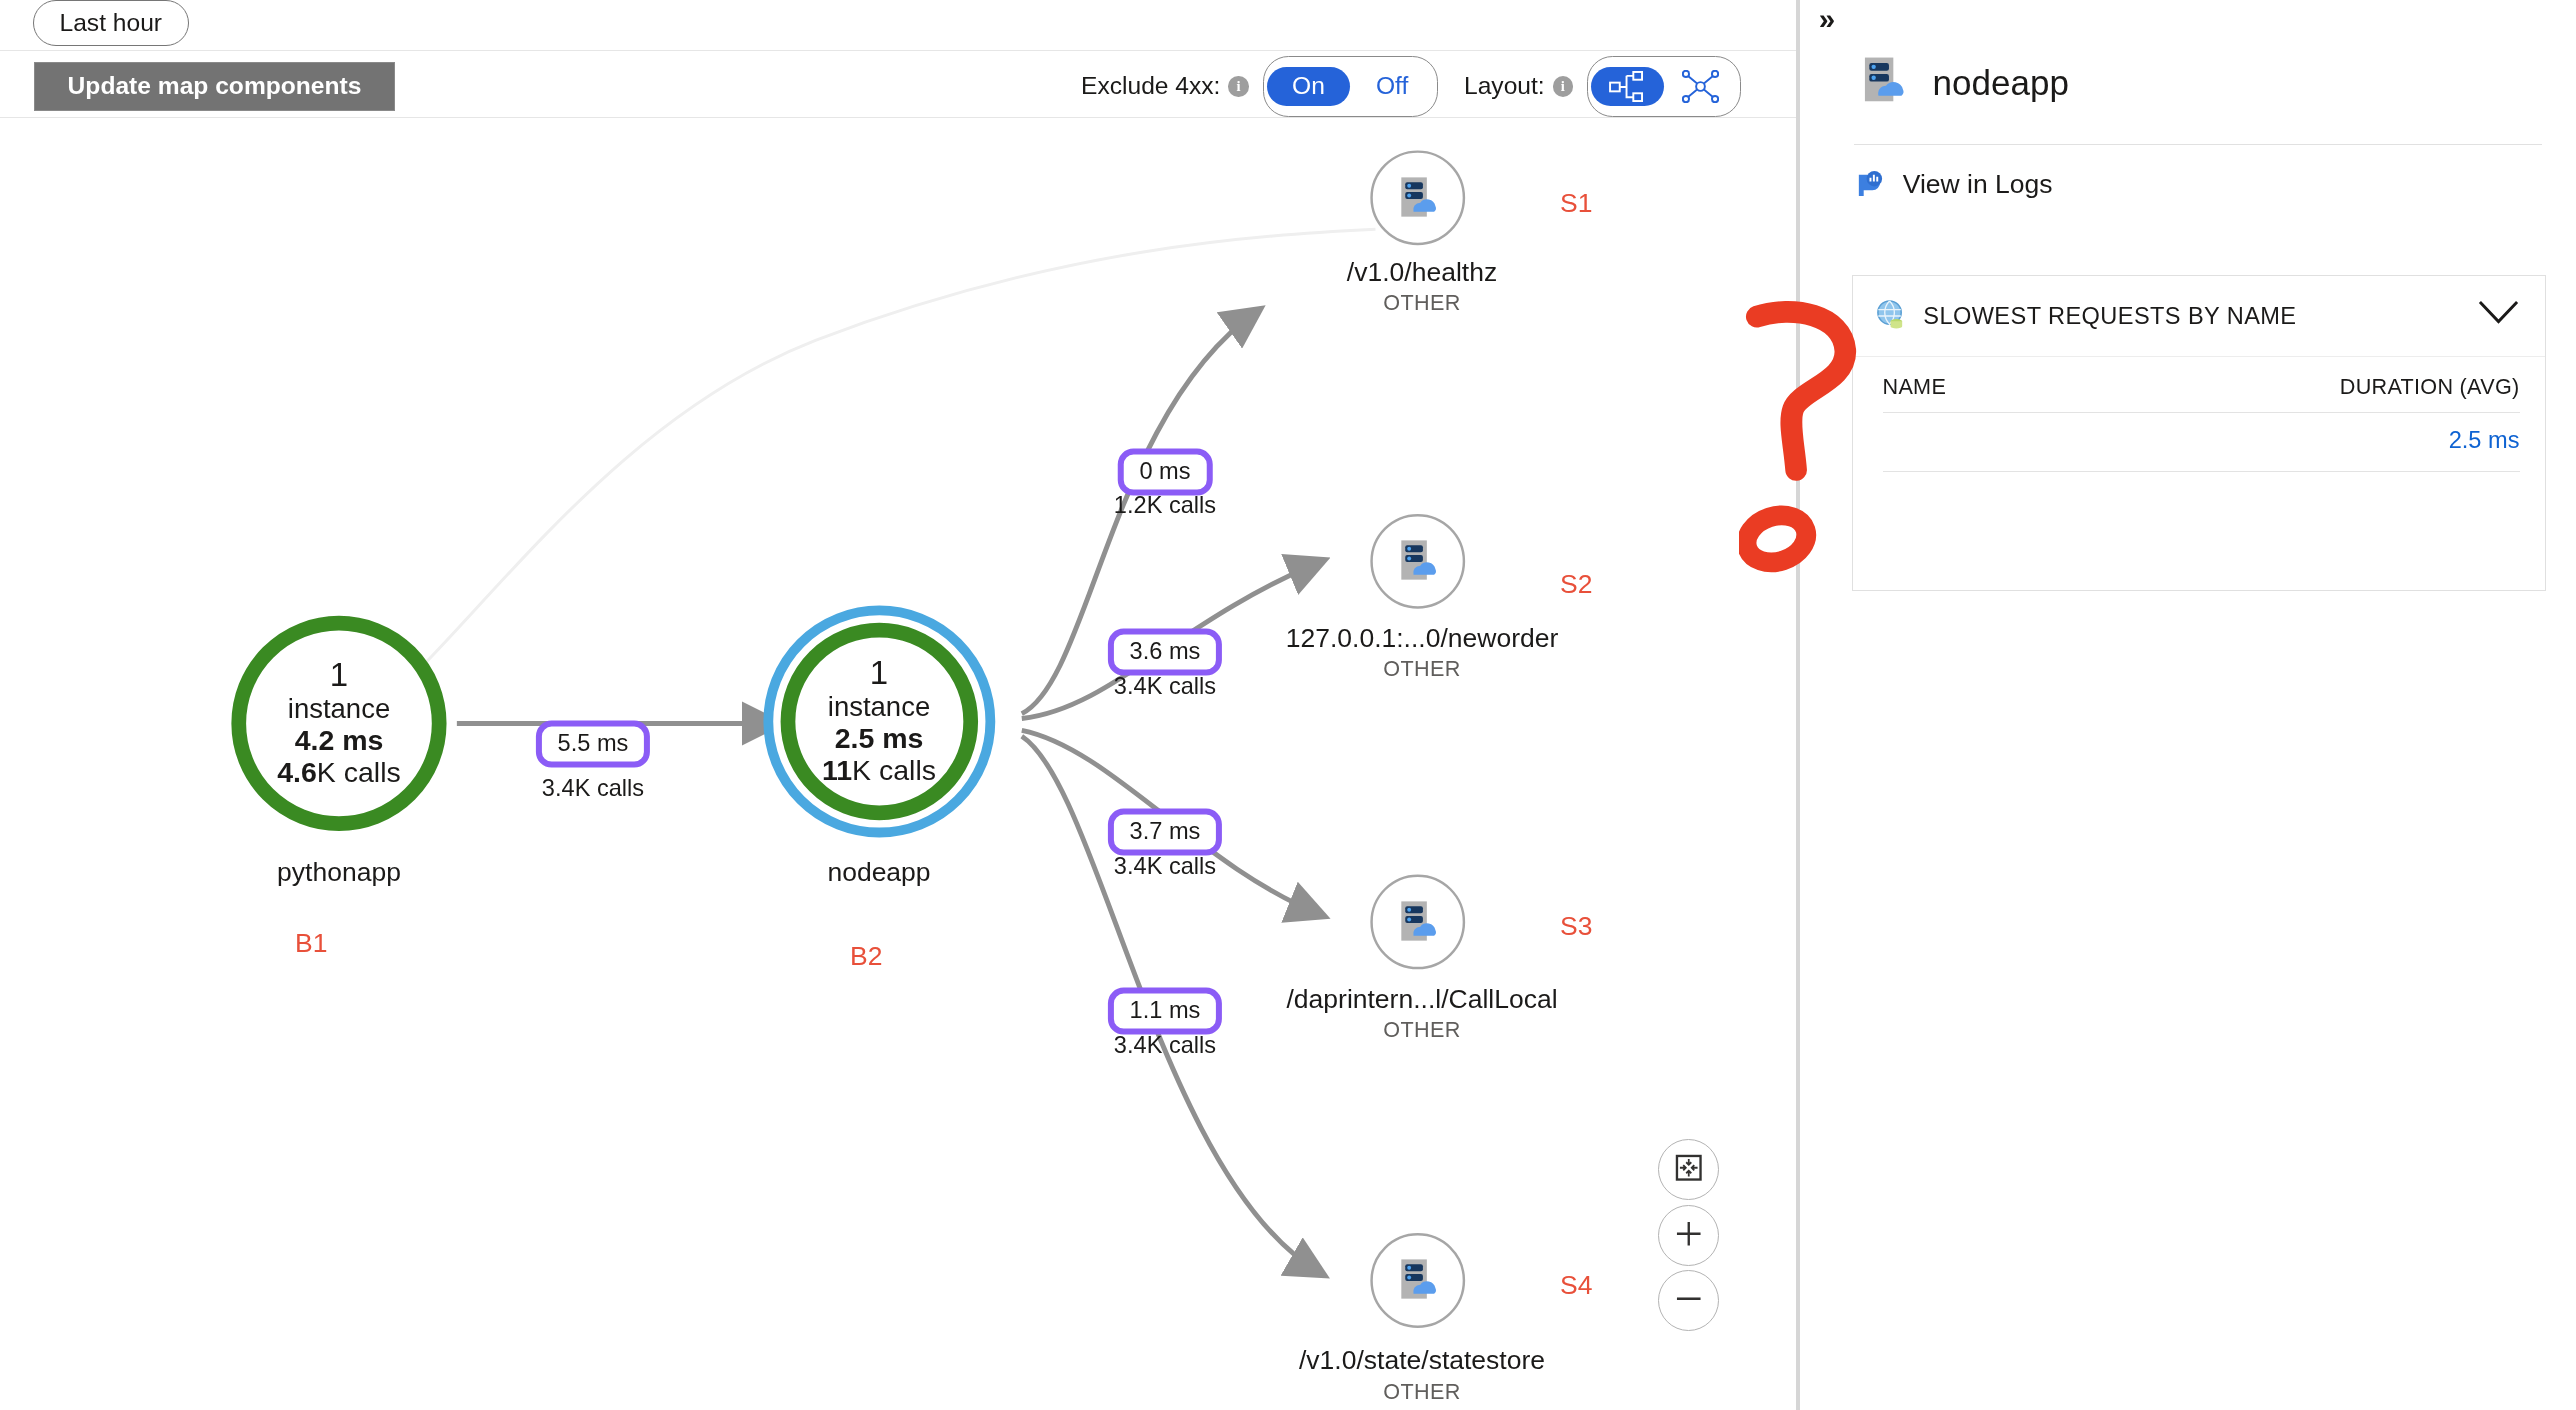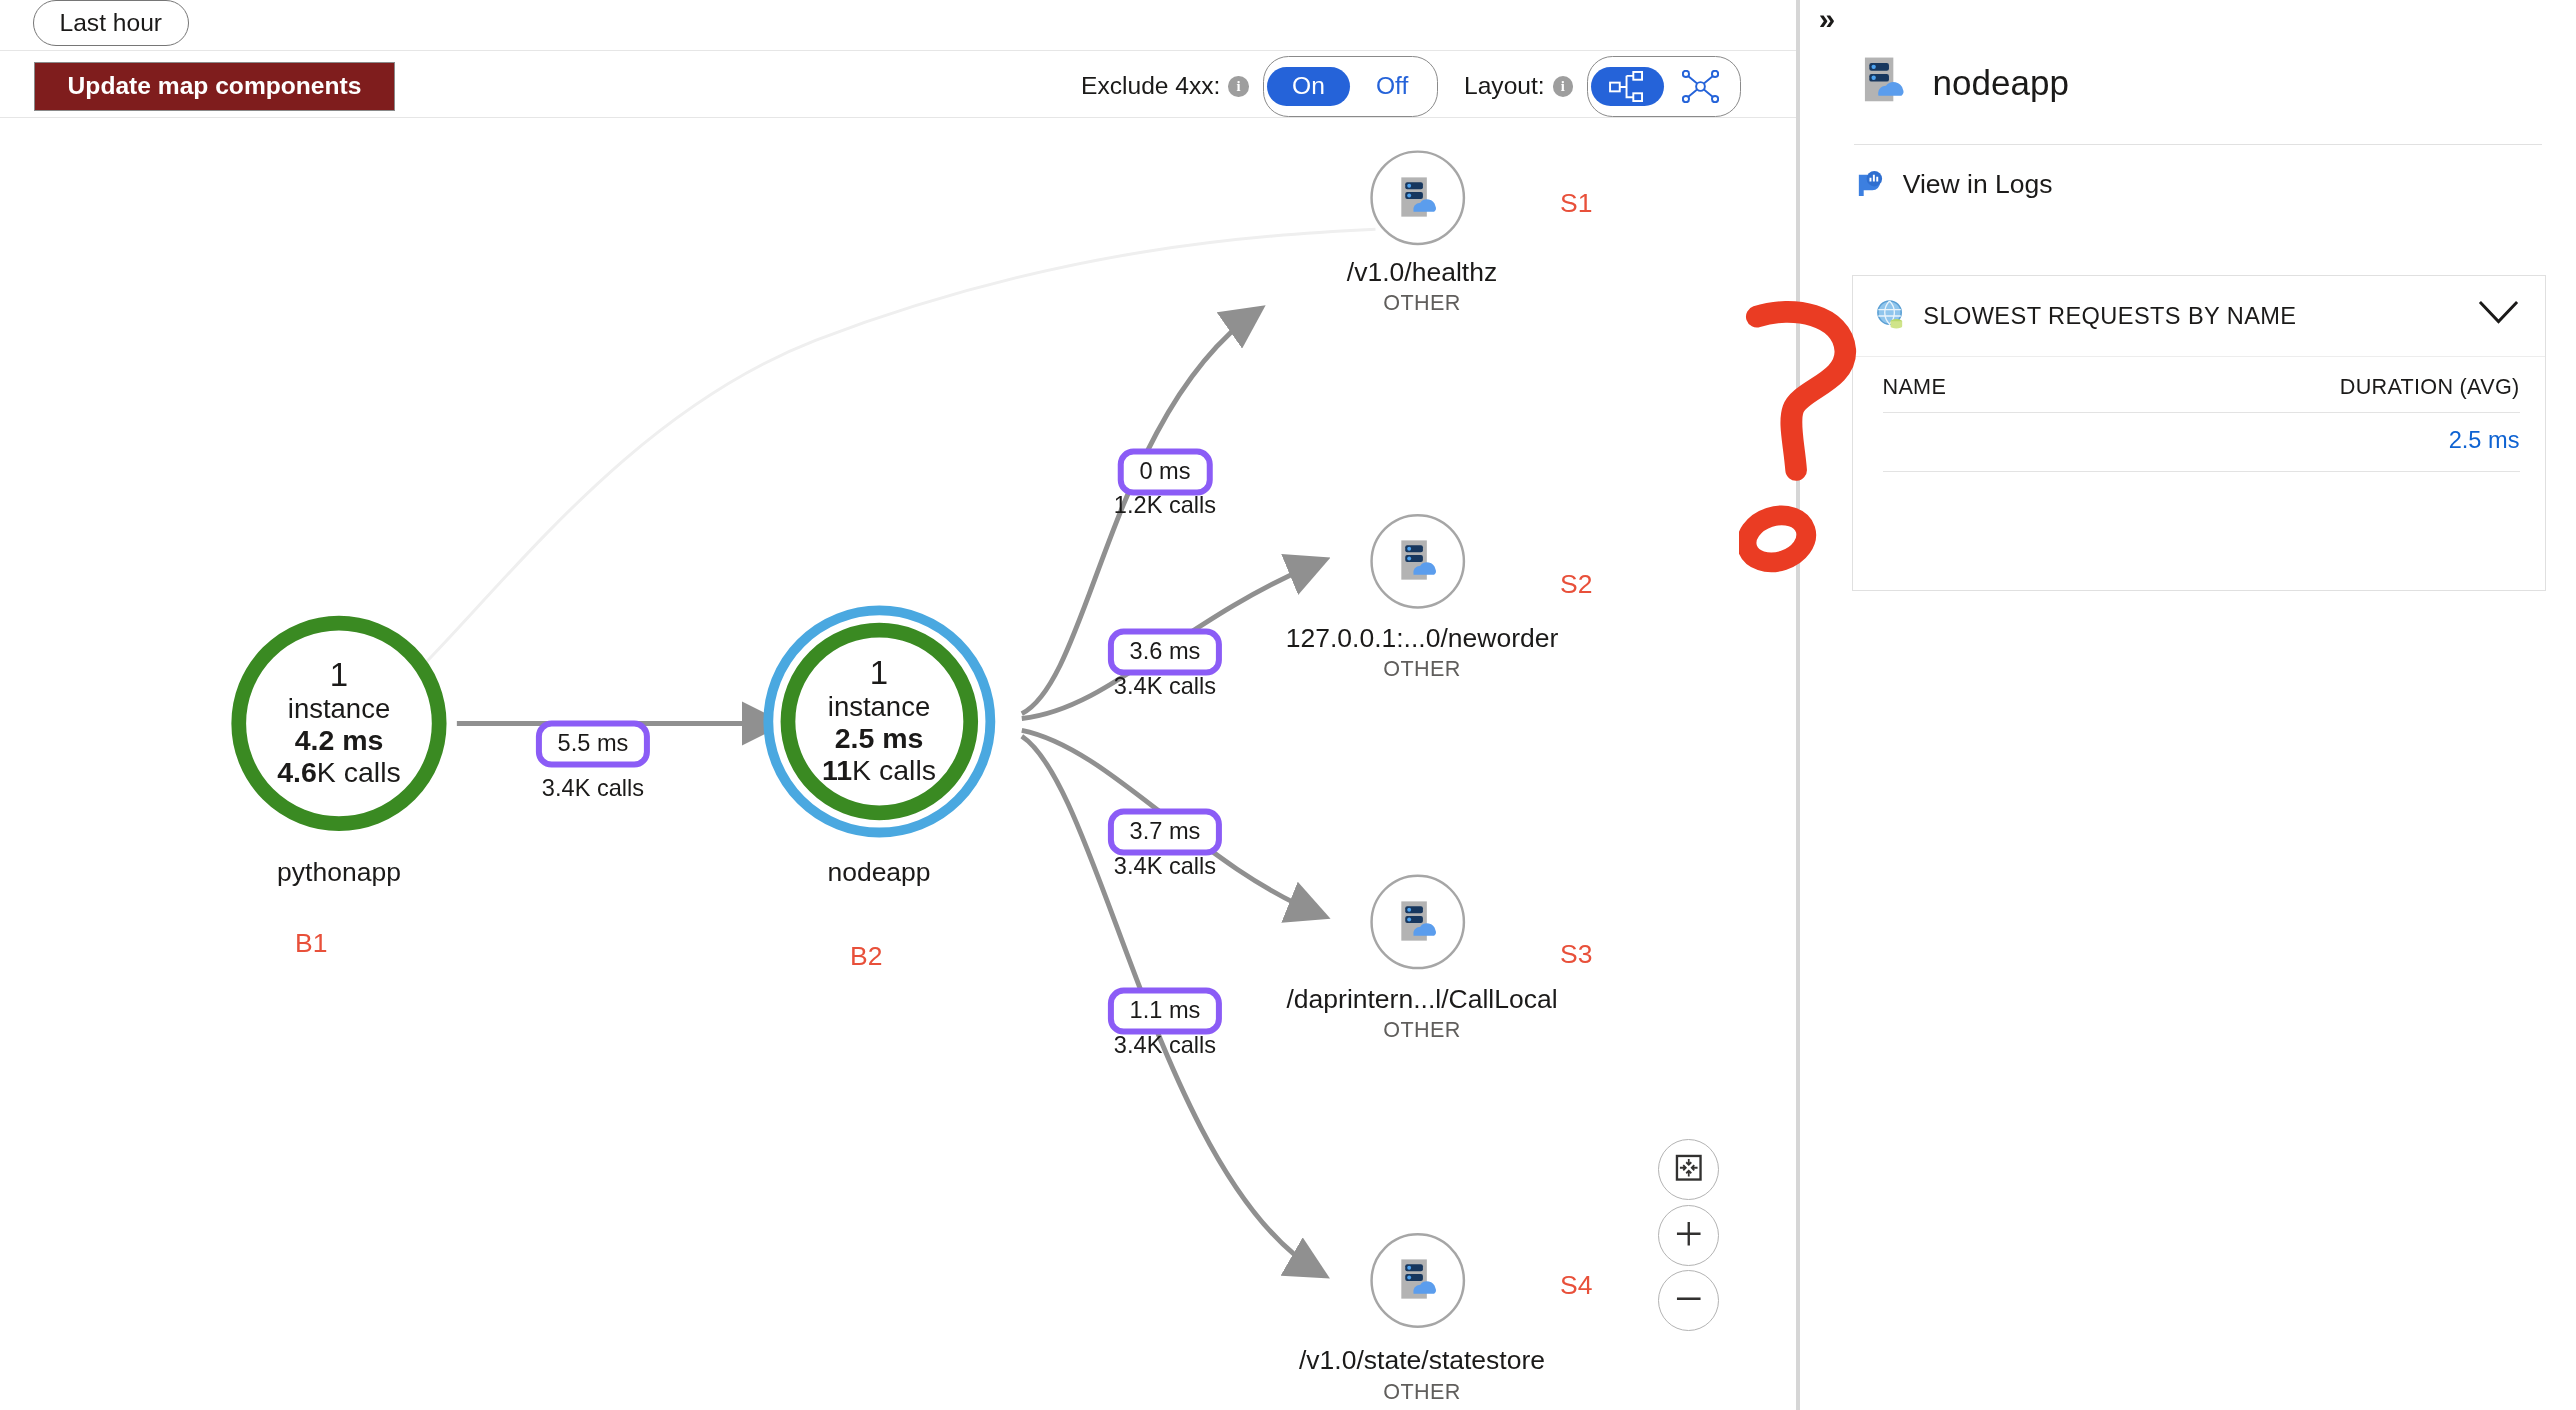--- a/index.html
+++ b/index.html
@@ -37,21 +37,21 @@
 
   
   #toolbar {
     position: absolute; left: 0; top: 51px; width: 1796px; height: 67px;
     background: #fff;
     border-bottom: 1px solid #e6e6e6;
   }
   #update-map-btn {
     position: absolute; left: 34px; top: 10.8px;
     width: 361px; height: 49px;
-    background: #7f1d1d;
+    background: #737373;
     border: 1px solid #8a8a8a;
     color: #ffffff;
     font-size: 24.6px; font-weight: 700;
     display: flex; align-items: center; justify-content: center;
     cursor: default;
   }
   .tb-group { position: absolute; top: 11.8px; display: flex; align-items: center; height: 47px; }
   .tb-label { font-size: 24.6px; color: #1b1a19; white-space: nowrap; }
   .info-dot {
     display: inline-flex; align-items: center; justify-content: center;
@@ -352,21 +352,21 @@
       <div class="node-label" style="left:1422px; top:138px;">/v1.0/healthz</div>
       <div class="node-sublabel" style="left:1422px; top:171px;">OTHER</div>
       <div class="node-tag" style="left:1560px; top:69px;">S1</div>
 
       <div class="node-label" style="left:1422px; top:504px;">127.0.0.1:...0/neworder</div>
       <div class="node-sublabel" style="left:1422px; top:537px;">OTHER</div>
       <div class="node-tag" style="left:1560px; top:450px;">S2</div>
 
       <div class="node-label" style="left:1422px; top:865px;">/daprintern...l/CallLocal</div>
       <div class="node-sublabel" style="left:1422px; top:898px;">OTHER</div>
-      <div class="node-tag" style="left:1560px; top:792px;margin-top:28px;">S3</div>
+      <div class="node-tag" style="left:1560px; top:792px;">S3</div>
 
       <div class="node-label" style="left:1422px; top:1226px;">/v1.0/state/statestore</div>
       <div class="node-sublabel" style="left:1422px; top:1260px;">OTHER</div>
       <div class="node-tag" style="left:1560px; top:1151px;">S4</div>
 
       <div class="zoom-btn" style="left:1658px; top:1020px;">
         <span>
           <svg width="27.5" height="27.5" viewBox="0 0 28 28">
             <rect x="2" y="2" width="24" height="24" fill="none" stroke="#323130" stroke-width="2.4"></rect>
             <path d="M14 5 v6 M11.4 8.4 L14 11 L16.6 8.4" fill="none" stroke="#323130" stroke-width="1.8"></path>

